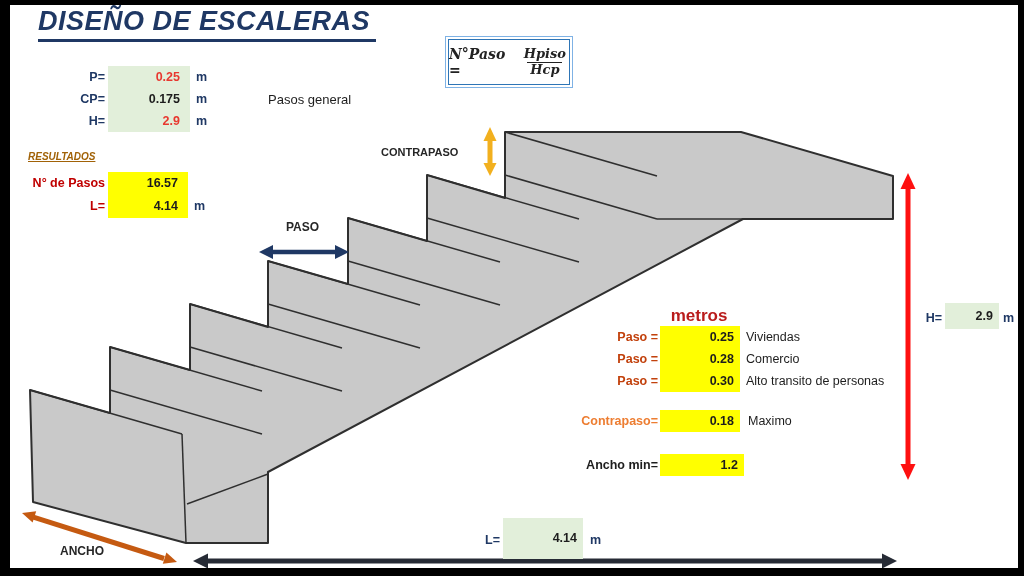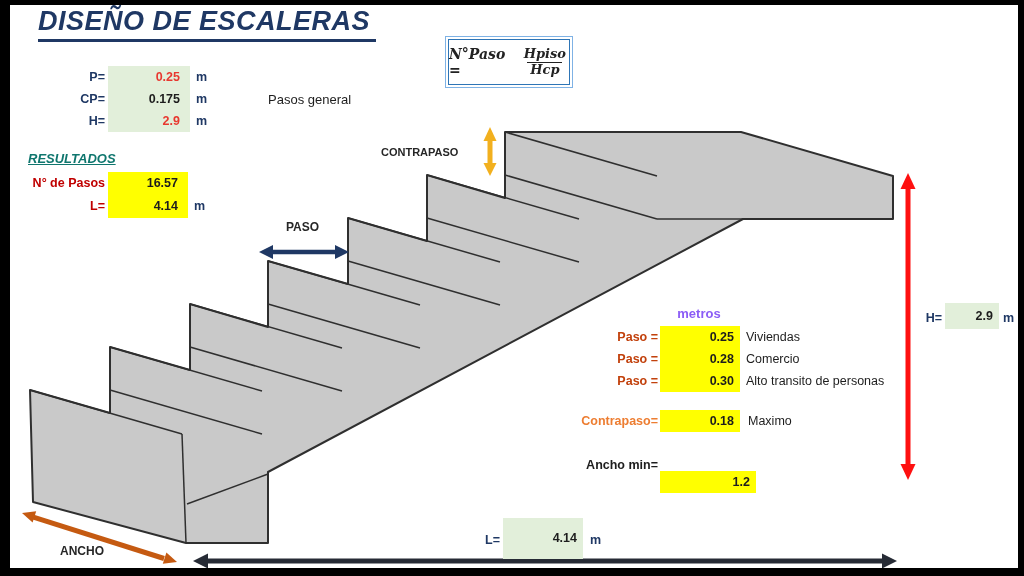--- a/index.html
+++ b/index.html
@@ -19,21 +19,21 @@
   .yellow{background:#ffff00;}
   .red{color:#e8382f;}
   .darkred{color:#c00000;}
   .blue{color:#c2410c;}
   .orange{color:#ed7d31;}
   .gray{color:#8a8a8a;font-weight:normal;}
   .unit{font-size:12.5px;font-weight:bold;color:#1f3864;line-height:22px;}
   .desc{font-size:12.5px;color:#1d1d1d;line-height:22px;}
   .diag-lab{font-weight:bold;color:#262626;}
   
-  #res-head{left:28px;top:151px;color:#0f766e;font-size:13px;font-weight:bold;
+  #res-head{left:28px;top:151px;color:#a16207;font-size:10px;font-weight:bold;
             font-style:italic;text-decoration:underline;}
   
   #formula{left:448px;top:39px;width:120px;height:44px;border:1.5px solid #2e75b6;
            outline:1.5px solid #7fb2e5;outline-offset:2px;display:flex;align-items:center;
            justify-content:center;gap:14px;background:#fff;
            font-family:"DejaVu Serif",serif;font-style:italic;font-weight:bold;color:#222;}
   #formula .lhs{font-size:14px;}
   #formula .frac{display:flex;flex-direction:column;align-items:center;font-size:13px;line-height:1.15;}
   #formula .num{padding:0 3px;}
   #formula .den{border-top:1.6px solid #222;padding:0 3px;}
@@ -131,40 +131,40 @@
   <div class="abs lab darkred" style="left:10px;top:172px;width:95px;line-height:23px;">N° de Pasos</div>
   <div class="abs cell" style="left:108px;top:172px;width:76px;line-height:23px;">16.57</div>
   <div class="abs lab darkred" style="left:10px;top:195px;width:95px;line-height:23px;">L=</div>
   <div class="abs cell" style="left:108px;top:195px;width:76px;line-height:23px;">4.14</div>
   <div class="abs unit" style="left:194px;top:195px;line-height:23px;">m</div>
 
   <div class="abs diag-lab" style="left:381px;top:146px;font-size:11px;">CONTRAPASO</div>
   <div class="abs diag-lab" style="left:286px;top:220px;font-size:12px;">PASO</div>
   <div class="abs diag-lab" style="left:60px;top:544px;font-size:12px;">ANCHO</div>
 
-  <div class="abs" style="left:658px;top:306px;width:82px;text-align:center;font-size:13px;font-weight:bold;color:#8b5cf6;">metros</div>
+  <div class="abs" style="left:658px;top:306px;width:82px;text-align:center;font-size:17px;font-weight:bold;color:#b91c1c;">metros</div>
 
   <div class="abs lab blue" style="left:576px;top:326px;width:82px;">Paso =</div>
   <div class="abs cell yellow" style="left:660px;top:326px;width:80px;">0.25</div>
   <div class="abs desc" style="left:746px;top:326px;">Viviendas</div>
 
   <div class="abs lab blue" style="left:576px;top:348px;width:82px;">Paso =</div>
   <div class="abs cell yellow" style="left:660px;top:348px;width:80px;padding-left:20px;">0.28</div>
   <div class="abs desc" style="left:746px;top:348px;">Comercio</div>
 
   <div class="abs lab blue" style="left:576px;top:370px;width:82px;">Paso =</div>
   <div class="abs cell yellow" style="left:660px;top:370px;width:80px;">0.30</div>
   <div class="abs desc" style="left:746px;top:370px;">Alto transito de personas</div>
 
   <div class="abs lab orange" style="left:556px;top:410px;width:102px;">Contrapaso=</div>
   <div class="abs cell yellow" style="left:660px;top:410px;width:80px;padding-left:32px;">0.18</div>
   <div class="abs desc" style="left:748px;top:410px;">Maximo</div>
 
   <div class="abs lab" style="left:556px;top:454px;width:102px;color:#1d1d1d;">Ancho min=</div>
-  <div class="abs cell yellow" style="left:660px;top:454px;width:96px;margin-top:17px;">1.2</div>
+  <div class="abs cell yellow" style="left:660px;top:454px;width:84px;">1.2</div>
 
   <div class="abs lab" style="left:912px;top:305px;width:30px;line-height:26px;">H=</div>
   <div class="abs cell green" style="left:945px;top:303px;width:54px;line-height:26px;">2.9</div>
   <div class="abs unit" style="left:1003px;top:305px;line-height:26px;">m</div>
 
   <div class="abs lab" style="left:468px;top:529px;width:32px;">L=</div>
   <div class="abs cell green" style="left:503px;top:518px;width:80px;height:41px;line-height:41px;">4.14</div>
   <div class="abs unit" style="left:590px;top:529px;">m</div>
 
 </div>

